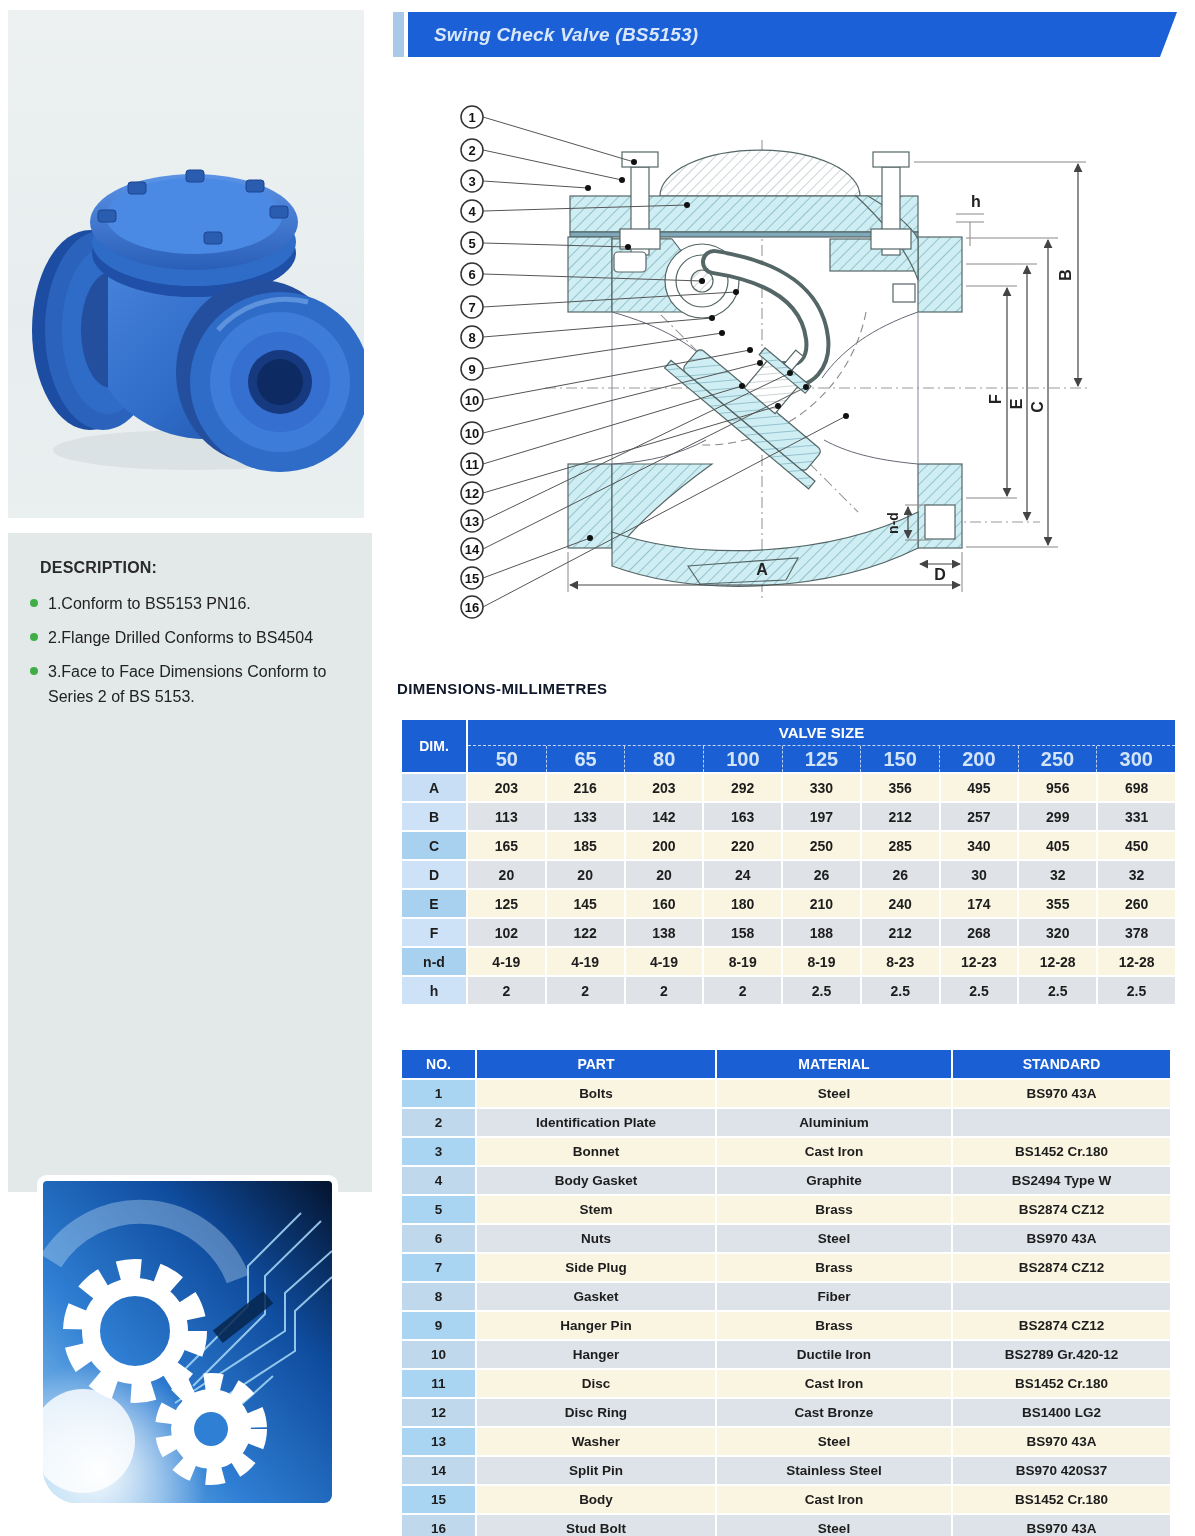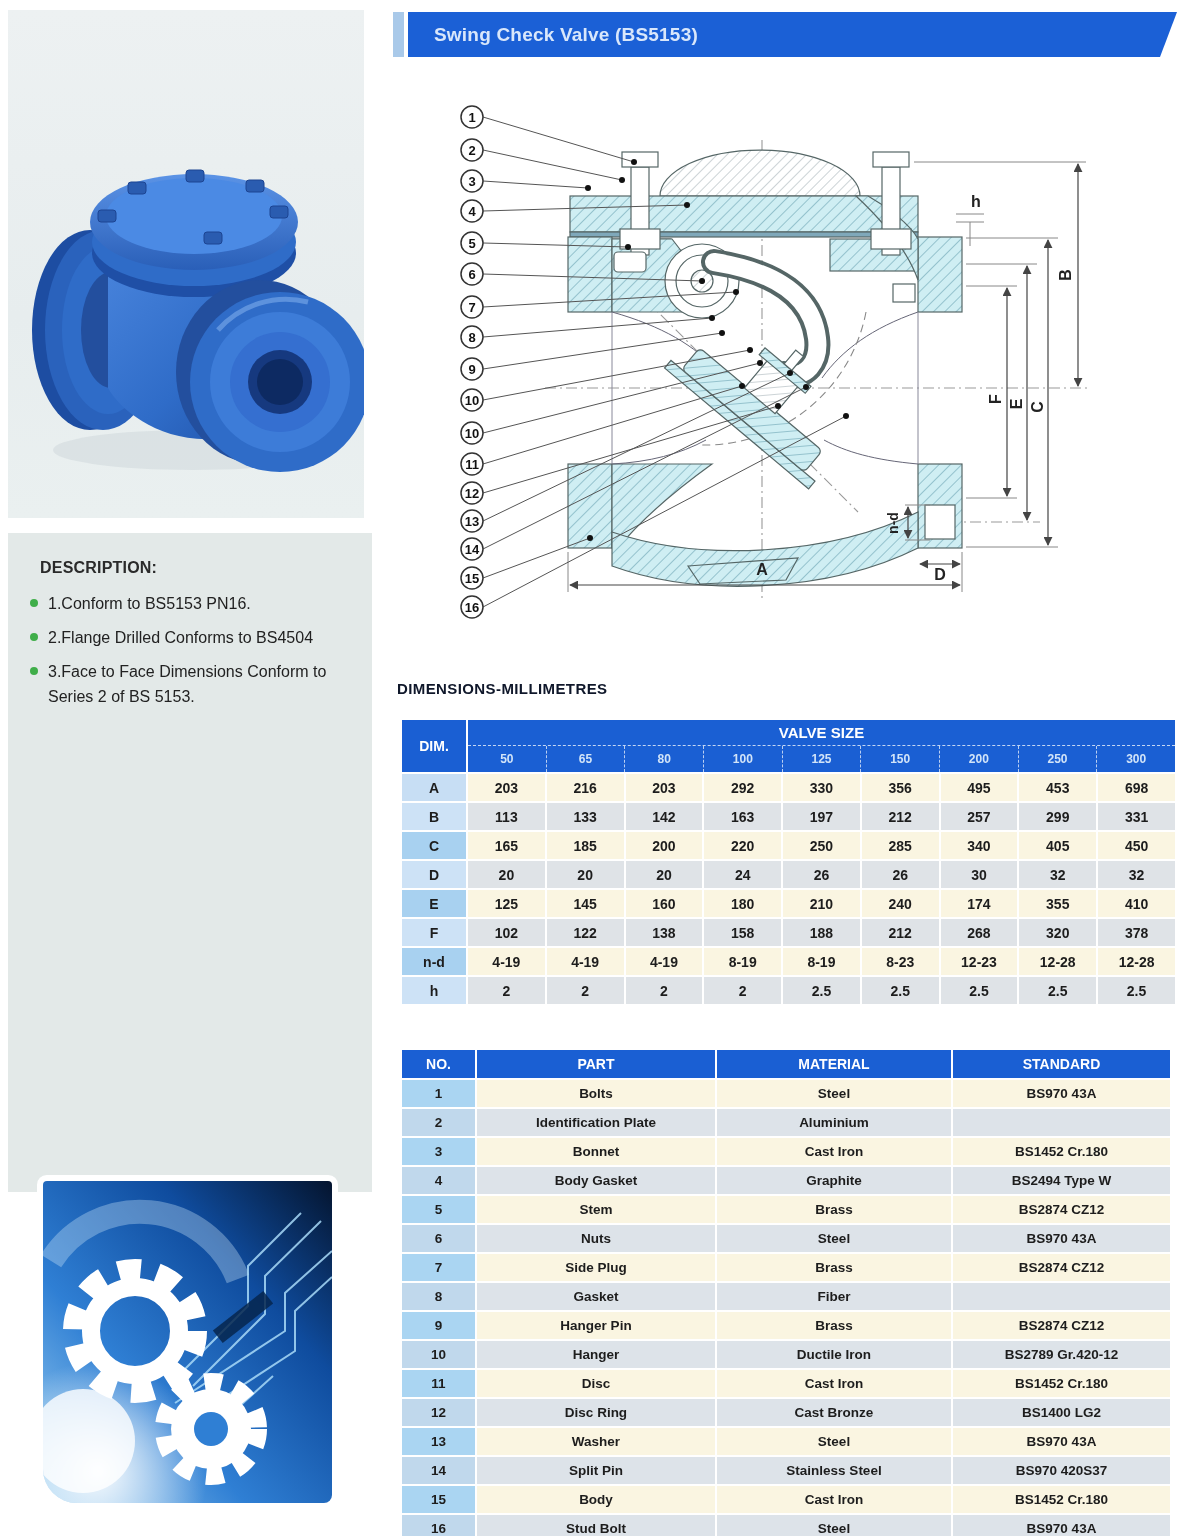--- a/index.html
+++ b/index.html
@@ -15,38 +15,38 @@
     background:#e3e9e8;box-sizing:border-box;padding:26px 18px 0 22px;}
   .desc-heading{font-size:16px;font-weight:700;color:#2a2a2a;margin:0 0 14px 10px;letter-spacing:.2px;}
   .desc-item{position:relative;font-size:16px;line-height:25px;color:#222;
     padding-left:18px;margin-bottom:9px;}
   .desc-item .dot{position:absolute;left:0;top:8px;width:8px;height:8px;border-radius:50%;}
   #gear-art{position:absolute;left:43px;top:1181px;width:289px;height:322px;
     background:#fff;border-radius:4px 4px 8px 34px;overflow:hidden;
     box-shadow:0 0 0 6px #ffffff;}
   #gear-art svg{display:block;width:100%;height:100%;}
   
-  #title-bar{position:absolute;left:393px;top:12px;width:784px;height:45px;display:flex;}
+  #title-bar{position:absolute;left:393px;top:12px;width:784px;height:45px;display:flex;font-style:italic;}
   #title-accent{width:11px;height:100%;background:#a9c9e9;margin-right:4px;flex:none;}
   #title-main{flex:1;background:#1b60d6;clip-path:polygon(0 0,100% 0,calc(100% - 17px) 100%,0 100%);
     color:#d9e7fb;font-size:19px;font-weight:600;line-height:45px;padding-left:26px;letter-spacing:.2px;}
   
   #diagram{position:absolute;left:395px;top:85px;width:780px;height:550px;}
   #diagram svg{display:block;width:100%;height:100%;}
   
   #dims-heading{position:absolute;left:397px;top:680px;font-size:15px;font-weight:700;
     color:#0f172a;letter-spacing:.4px;}
   table{border-collapse:separate;border-spacing:2px;}
   #dims-table{position:absolute;left:400px;top:718px;width:777px;table-layout:fixed;}
   #dims-table th,#dims-table td{text-align:center;vertical-align:middle;font-size:14px;font-weight:700;}
   #dims-table thead th{background:#1a5fd3;color:#fff;padding:0;}
   #dim-cell{font-size:15px;}
   .vs-label{height:25px;line-height:25px;font-size:15px;border-bottom:1px dashed rgba(255,255,255,.75);}
   .vs-sizes{display:flex;height:26px;}
-  .vs-sizes span{flex:1;line-height:26px;color:#d2e4f8;font-size:12px;font-weight:700;
+  .vs-sizes span{flex:1;line-height:26px;color:#d2e4f8;font-size:20px;font-weight:700;
     border-left:1px dashed rgba(255,255,255,.7);}
   .vs-sizes span:first-child{border-left:none;}
   #dims-table tbody th{height:25px;color:#1d1d1d;}
   #dims-table tbody td{height:25px;color:#1d1d1d;}
   #dims-table tbody tr:nth-child(odd) td{background:#faf5e1;}
   #dims-table tbody tr:nth-child(even) td{background:#dfe3e7;}
   #dims-table tbody tr:nth-child(odd) th{background:#a8d1f0;}
   #dims-table tbody tr:nth-child(even) th{background:#cde2f6;}
   #dims-table tbody tr:first-child th{background:#c7def4;}
   
@@ -432,21 +432,21 @@
   <tbody id="dims-body">
       <tr>
         <th>A</th>
         <td>203</td>
         <td>216</td>
         <td>203</td>
         <td>292</td>
         <td>330</td>
         <td>356</td>
         <td>495</td>
-        <td>453</td>
+        <td>956</td>
         <td>698</td>
       </tr>
       <tr>
         <th>B</th>
         <td>113</td>
         <td>133</td>
         <td>142</td>
         <td>163</td>
         <td>197</td>
         <td>212</td>
@@ -481,21 +481,21 @@
       <tr>
         <th>E</th>
         <td>125</td>
         <td>145</td>
         <td>160</td>
         <td>180</td>
         <td>210</td>
         <td>240</td>
         <td>174</td>
         <td>355</td>
-        <td>410</td>
+        <td>260</td>
       </tr>
       <tr>
         <th>F</th>
         <td>102</td>
         <td>122</td>
         <td>138</td>
         <td>158</td>
         <td>188</td>
         <td>212</td>
         <td>268</td>

